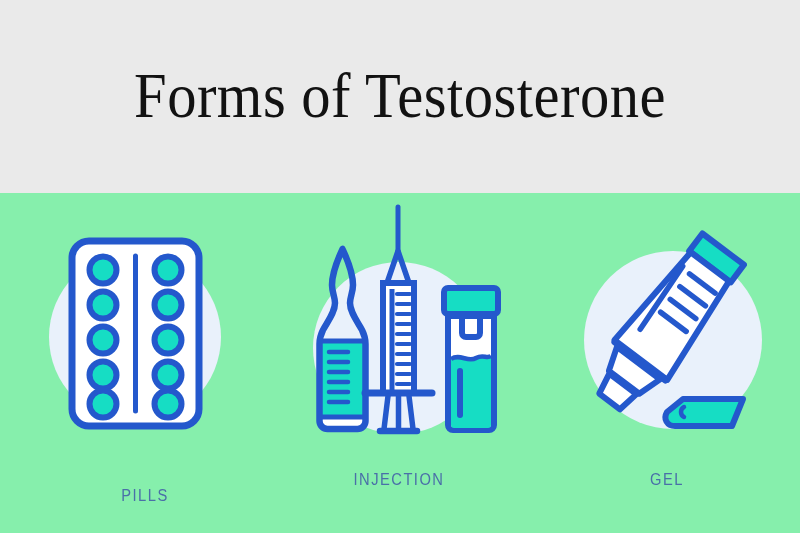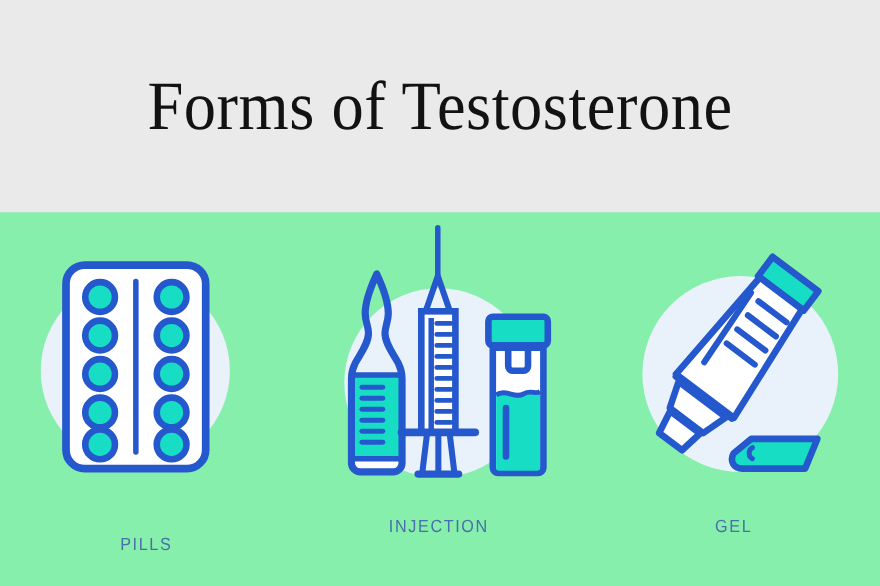--- a/index.html
+++ b/index.html
@@ -51,21 +51,21 @@
     top: 193px;
     width: 800px;
     height: 340px;
   }
   .item {
     position: absolute;
     top: 0;
     width: 266px;
     height: 301px;
   }
-  .item-pills     { left: 0px; }
+  .item-pills     { left: 12px; }
   .item-injection { left: 266px; }
   .item-gel       { left: 534px; }
 
   .icon-wrap {
     position: absolute;
     left: 0;
     top: 0;
     width: 266px;
     height: 250px;
   }

